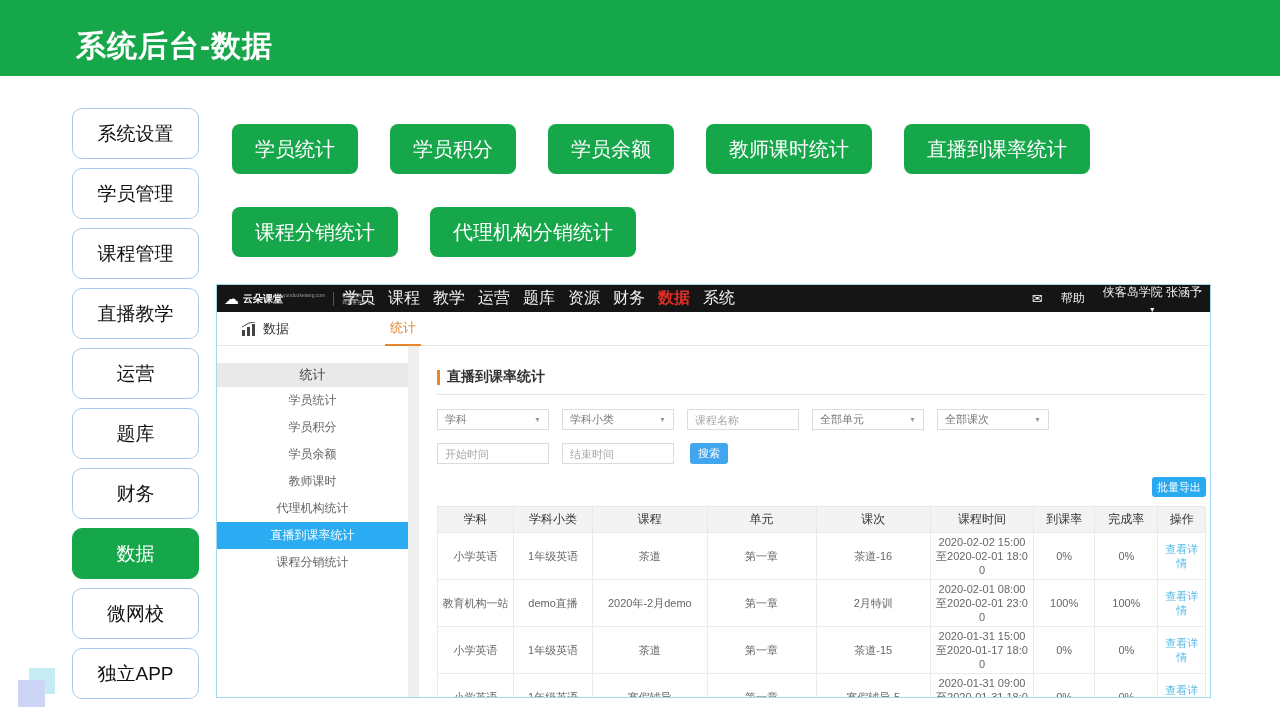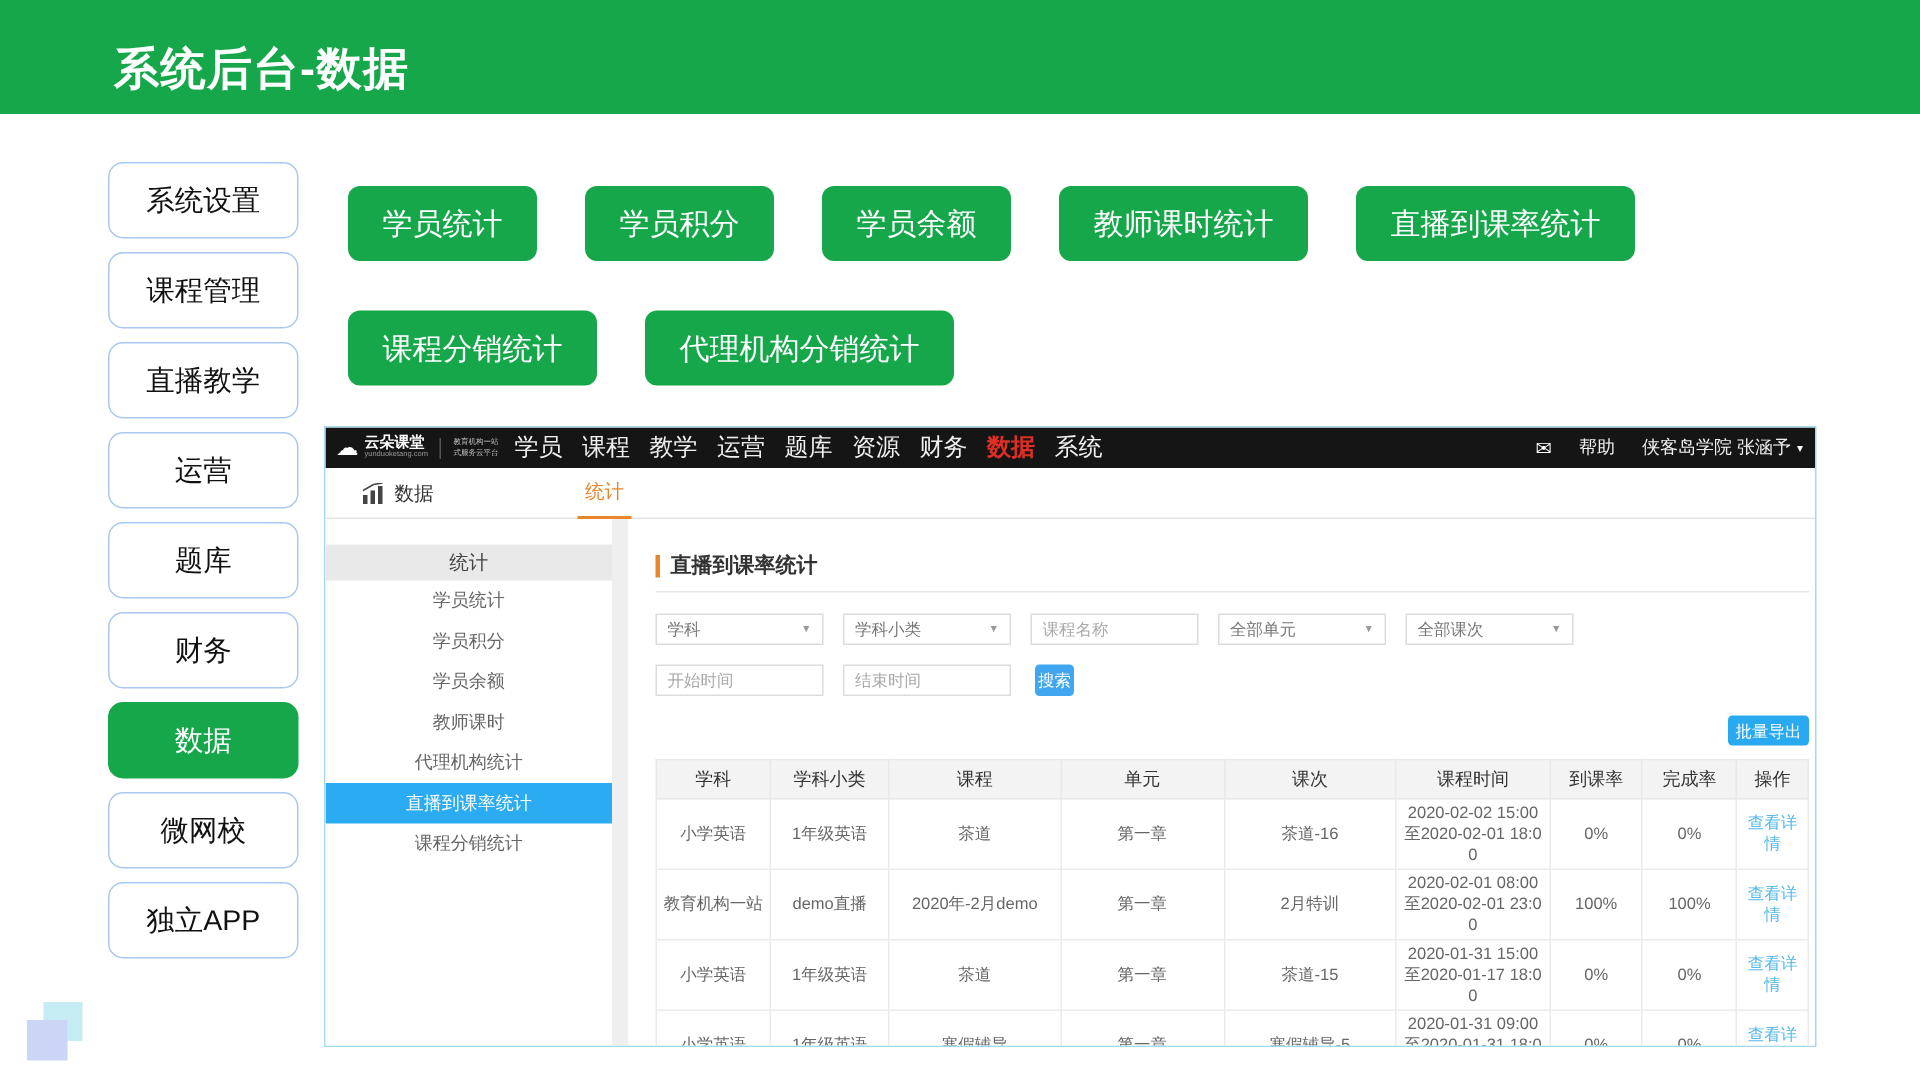--- a/index.html
+++ b/index.html
@@ -41,33 +41,33 @@
   }
 
   
   .admin { position:absolute; left:216px; top:284px; width:995px; height:414px;
     background:#ffffff; border:1px solid #a3d8ef; overflow:hidden; }
 
   
   .topbar { position:relative; height:27px; background:#151515; display:flex; align-items:center; }
   .logo { display:flex; align-items:center; gap:4px; padding-left:7px; }
   .cloud-icon { color:#ffffff; font-size:15px; line-height:1; }
-  .logo-text { display:flex; flex-direction:column; line-height:1.1; }
+  .logo-text { display:flex; flex-direction:row; line-height:1.1; }
   .logo-name { color:#ffffff; font-size:10px; font-weight:bold; }
   .logo-domain { color:#9a9a9a; font-size:5px; }
   .logo-sep { width:1px; height:14px; background:#555555; margin:0 4px; }
   .tagline { display:flex; flex-direction:column; line-height:1.3; }
   .tagline span { color:#c0c0c0; font-size:5px; }
   .topmenu { position:absolute; left:126px; top:0; height:27px; display:flex; align-items:center; gap:13px; }
   .topmenu .mi { color:#f0f0f0; font-size:16px; cursor:pointer; white-space:nowrap;font-family:Liberation Mono, monospace; }
   .topmenu .mi.active { color:#dd2f26; font-weight:bold; }
   .topbar-right { position:absolute; right:8px; top:0; height:27px; display:flex; align-items:center; gap:18px; }
   .mail-icon { color:#ffffff; font-size:13px; cursor:pointer; }
   .help-link { color:#f0f0f0; font-size:12px; cursor:pointer; }
-  .account { color:#f0f0f0; font-size:12px; cursor:pointer; display:flex; align-items:center; gap:4px; white-space:nowrap; }
+  .account { color:#f0f0f0; font-size:12px; cursor:pointer; display:flex; align-items:center; gap:4px; white-space:nowrap;flex-direction:column; }
   .account .caret { font-size:8px; color:#ffffff; }
 
   
   .secbar { position:relative; height:34px; background:#ffffff; border-bottom:1px solid #e6e6e6; }
   .crumb { position:absolute; left:24px; top:0; height:34px; display:flex; align-items:center; gap:6px; }
   .crumb-label { font-size:13px; color:#333333; }
   .tab { position:absolute; left:168px; top:0; height:34px; display:flex; align-items:center;
     padding:0 5px; border-bottom:2px solid #e8862c; color:#e8862c; font-size:13px; cursor:pointer; }
 
   
@@ -90,21 +90,21 @@
   .filter-row.second { margin-top:13px; }
   .select {
     width:112px; height:21px; border:1px solid #dcdcdc; background:#fff;
     display:flex; align-items:center; justify-content:space-between; padding:0 7px;
     font-size:11px; color:#777777; cursor:pointer;
   }
   .select .caret { font-size:7px; color:#999999; }
   .f-input { width:112px; height:21px; border:1px solid #dcdcdc; padding:0 7px; font-size:11px; color:#555555;
     font-family:"Liberation Sans","DejaVu Sans",sans-serif; }
   .f-input::placeholder { color:#a9a9a9; }
-  .search-btn { width:26px; height:21px; margin-left:3px; background:#3fa6ef; border:none; border-radius:3px;
+  .search-btn { width:38px; height:21px; margin-left:3px; background:#3fa6ef; border:none; border-radius:3px;
     color:#ffffff; font-size:11px; cursor:pointer; display:flex; align-items:center; justify-content:center; }
 
   .export-row { display:flex; justify-content:flex-end; margin-top:13px; }
   .export-btn { min-width:54px; height:20px; padding:0 4px; background:#29a9f0; border:none; border-radius:3px;
     color:#ffffff; font-size:11px; cursor:pointer; display:flex; align-items:center; justify-content:center; }
 
   table.att { width:100%; margin-top:9px; border-collapse:collapse; table-layout:fixed; }
   table.att th { background:#f3f3f3; border:1px solid #e8e8e8; height:26px;
     font-size:12px; font-weight:400; color:#333333; text-align:center; }
   table.att td { border:1px solid #ebebeb; height:33px; font-size:11px; color:#666666;
@@ -114,20 +114,21 @@
 </style>
 </head>
 <body>
 
 <div class="page-header">
   <div class="title">系统后台-数据</div>
 </div>
 
 <div class="sidebar">
   <div class="side-btn">系统设置</div>
+  <div class="side-btn">学员管理</div>
   <div class="side-btn">课程管理</div>
   <div class="side-btn">直播教学</div>
   <div class="side-btn">运营</div>
   <div class="side-btn">题库</div>
   <div class="side-btn">财务</div>
   <div class="side-btn active">数据</div>
   <div class="side-btn">微网校</div>
   <div class="side-btn">独立APP</div>
 </div>
 

